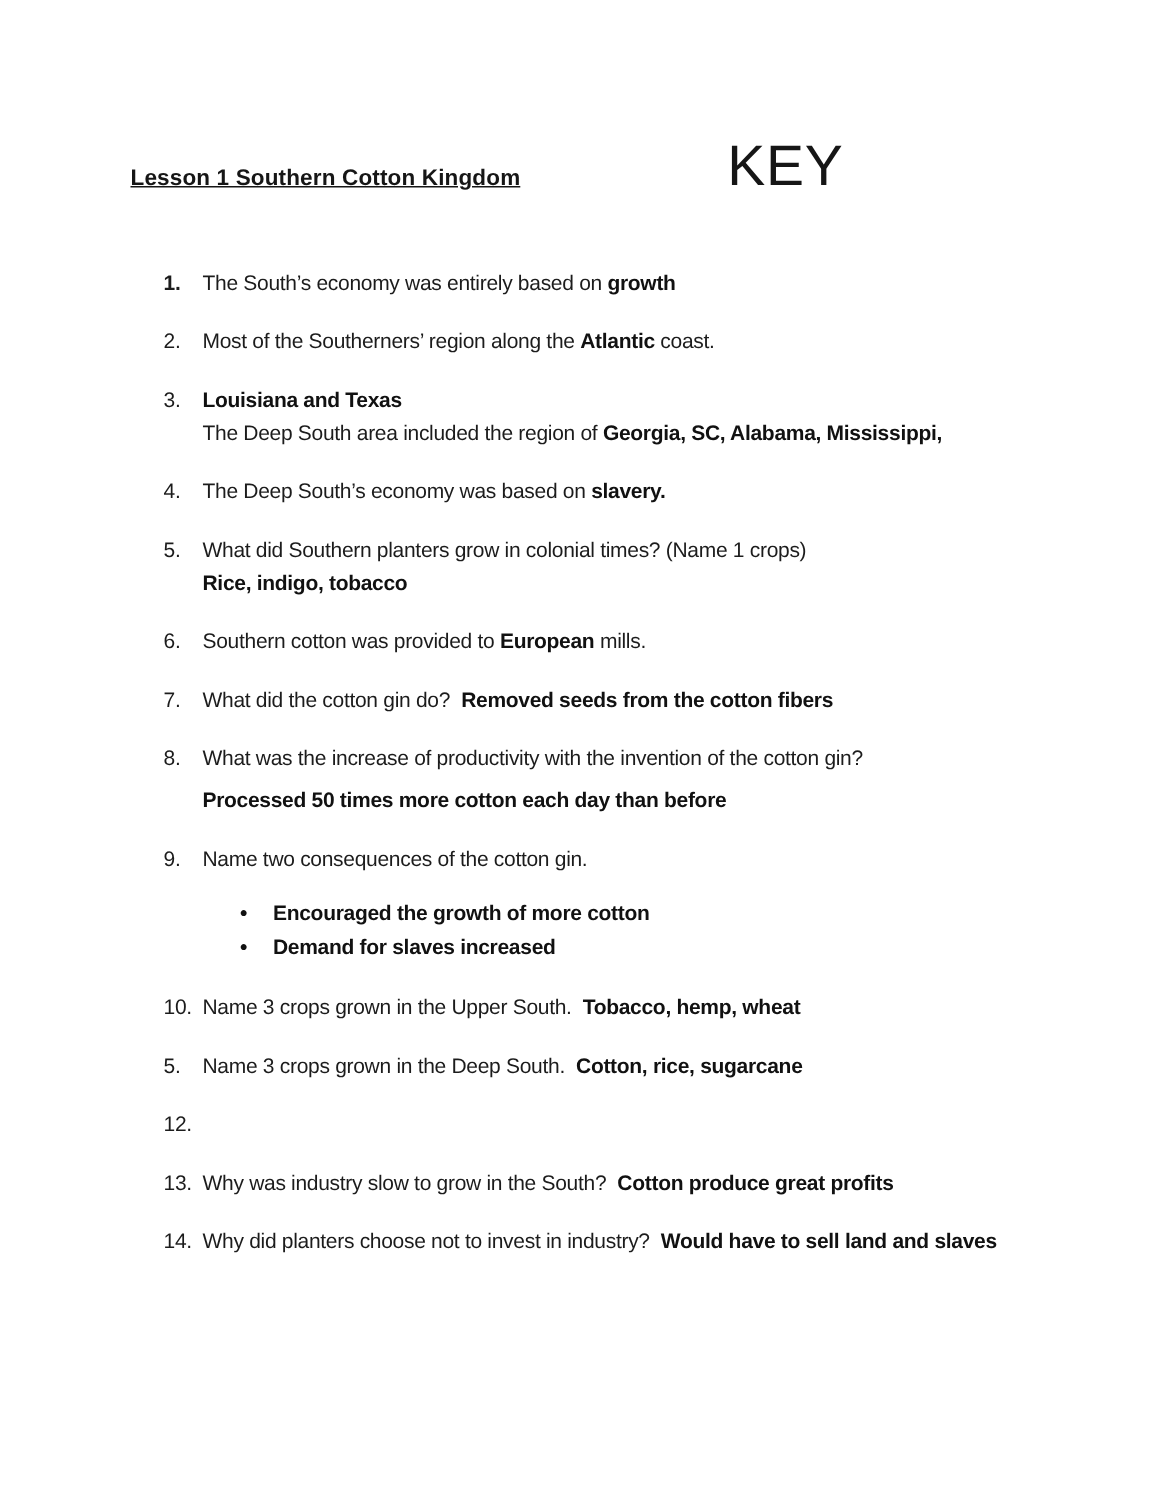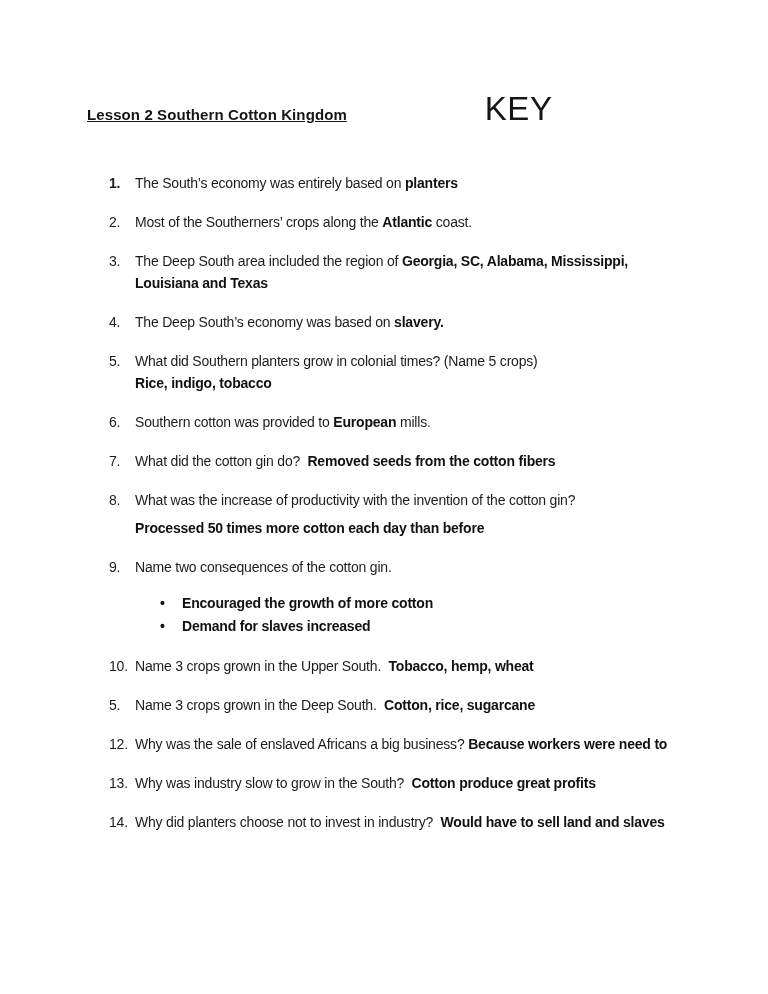--- a/index.html
+++ b/index.html
@@ -20,21 +20,21 @@
   .title {
     font-size: 15px;
     font-weight: 700;
     text-decoration: underline;
     color: #161616;
     letter-spacing: 0.1px;
     white-space: nowrap;
   }
   .key {
     margin-left: 138px;
-    font-size: 33px;
+    font-size: 38px;
     font-weight: 400;
     color: #161616;
     letter-spacing: 0.5px;
   }
   .questions {
     margin-top: 44px;
     padding-left: 109px;
     font-size: 14px;
     letter-spacing: -0.2px;
   }
@@ -61,57 +61,57 @@
     display: inline-block;
     width: 22px;
     font-weight: 700;
   }
 </style>
 </head>
 <body>
 
 <div class="page">
   <div class="header">
-    <span class="title">Lesson 2 Southern Cotton Kingdom</span>
+    <span class="title">Lesson 1 Southern Cotton Kingdom</span>
     <span class="key">KEY</span>
   </div>
   <div class="questions" id="qlist">
   <div class="q-row">
     <span class="q-num bold">1.</span>
     <div class="q-content">
-          <div class="q-line"><span>The South’s economy was entirely based on </span><span class="b">planters</span></div>
+          <div class="q-line"><span>The South’s economy was entirely based on </span><span class="b">growth</span></div>
         </div>
   </div>
 
   <div class="q-row">
     <span class="q-num">2.</span>
     <div class="q-content">
-          <div class="q-line"><span>Most of the Southerners’ crops along the </span><span class="b">Atlantic</span><span> coast.</span></div>
+          <div class="q-line"><span>Most of the Southerners’ region along the </span><span class="b">Atlantic</span><span> coast.</span></div>
         </div>
   </div>
 
   <div class="q-row">
     <span class="q-num">3.</span>
     <div class="q-content">
+          <div class="q-line"><span class="b">Louisiana and Texas</span></div>
           <div class="q-line"><span>The Deep South area included the region of </span><span class="b">Georgia, SC, Alabama, Mississippi,</span></div>
-          <div class="q-line"><span class="b">Louisiana and Texas</span></div>
         </div>
   </div>
 
   <div class="q-row">
     <span class="q-num">4.</span>
     <div class="q-content">
           <div class="q-line"><span>The Deep South’s economy was based on </span><span class="b">slavery.</span></div>
         </div>
   </div>
 
   <div class="q-row">
     <span class="q-num">5.</span>
     <div class="q-content">
-          <div class="q-line"><span>What did Southern planters grow in colonial times? (Name 5 crops)</span></div>
+          <div class="q-line"><span>What did Southern planters grow in colonial times? (Name 1 crops)</span></div>
           <div class="q-line"><span class="b">Rice, indigo, tobacco</span></div>
         </div>
   </div>
 
   <div class="q-row">
     <span class="q-num">6.</span>
     <div class="q-content">
           <div class="q-line"><span>Southern cotton was provided to </span><span class="b">European</span><span> mills.</span></div>
         </div>
   </div>
@@ -152,21 +152,20 @@
   <div class="q-row">
     <span class="q-num">5.</span>
     <div class="q-content">
           <div class="q-line"><span>Name 3 crops grown in the Deep South.&nbsp; </span><span class="b">Cotton, rice, sugarcane</span></div>
         </div>
   </div>
 
   <div class="q-row">
     <span class="q-num">12.</span>
     <div class="q-content">
-          <div class="q-line"><span>Why was the sale of enslaved Africans a big business? </span><span class="b">Because workers were need to</span></div>
         </div>
   </div>
 
   <div class="q-row">
     <span class="q-num">13.</span>
     <div class="q-content">
           <div class="q-line"><span>Why was industry slow to grow in the South?&nbsp; </span><span class="b">Cotton produce great profits</span></div>
         </div>
   </div>
 

